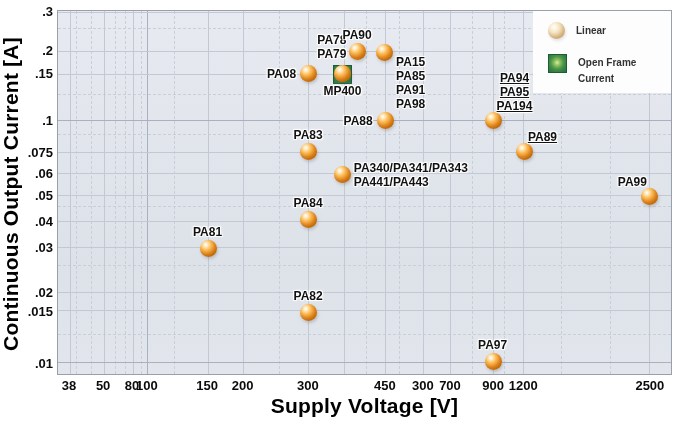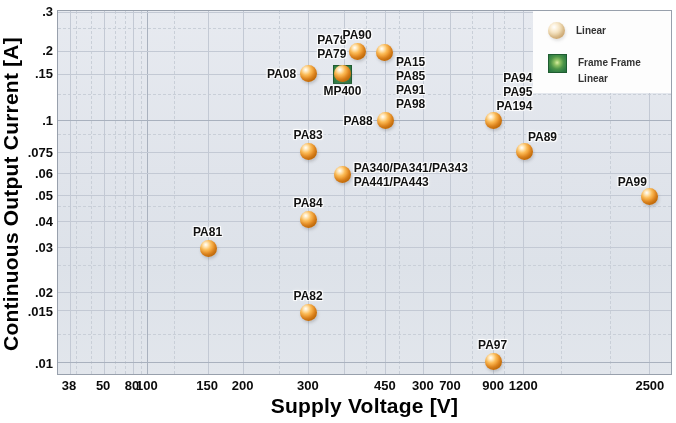--- a/index.html
+++ b/index.html
@@ -47,21 +47,21 @@
   
   .lbl { position:absolute; font-size:12px; line-height:14px; font-weight:bold; color:#111;
     white-space:nowrap; z-index:4;
     text-shadow:1px 1px 0 rgba(255,255,255,0.85), -1px -1px 0 rgba(255,255,255,0.85),
       1px -1px 0 rgba(255,255,255,0.85), -1px 1px 0 rgba(255,255,255,0.85), 0 0 4px #ffffff; }
   .pos-left        { right:12px; top:50%; transform:translateY(-50%); text-align:right; }
   .pos-above       { bottom:10px; left:50%; transform:translateX(-50%); text-align:center; }
   .pos-below       { top:10px; left:50%; transform:translateX(-50%); text-align:center; }
   .pos-above-left  { right:2px; bottom:8px; text-align:right; }
   .pos-above-left2 { right:-4px; bottom:13px; text-align:right; }
-  .pos-above-right { left:4px; bottom:8px; text-align:right; }
+  .pos-above-right { left:4px; bottom:8px; text-align:center;text-decoration:underline; }
   .pos-right-center{ left:12px; top:-14px; text-align:left; }
   .pos-right-below { left:12px; top:2px; text-align:left; }
   
   .legend { position:absolute; top:0; right:0; width:138px; height:82px; z-index:5;
     background:#fdfdfd; box-sizing:border-box; padding:11px 0 0 15px; }
   .legend-item { display:flex; align-items:flex-start; margin-bottom:11px; }
   .legend-item .marker-cell { flex:0 0 auto; margin-right:11px; }
   .legend-text { font-size:10px; line-height:16px; font-weight:bold; color:#333333;
     max-width:96px; padding-top:1px; }
 </style>
@@ -134,21 +134,21 @@
       <div class="gl-h" style="top: 77.3%;"></div>
       <div class="gl-h" style="top: 82.5%;"></div>
       <div class="gl-h strong" style="top: 96.8%;"></div>
       <div class="legend">
       <div class="legend-item">
         <span class="marker-cell"><span class="ball pale"></span></span>
         <span class="legend-text">Linear</span>
       </div>
       <div class="legend-item">
         <span class="marker-cell"><span class="osq"></span></span>
-        <span class="legend-text">Frame Frame Linear</span>
+        <span class="legend-text">Open Frame Current</span>
       </div>
     </div>
       <div class="point" title="300 V, 0.15 A" style="left: 40.8%; top: 17.3%;">
         <span class="ball pt-ball"></span>
         <div class="lbl pos-left">
           <div>PA08</div>
         </div>
       </div>
       <div class="point" title="350 V, 0.15 A" style="left: 46.4%; top: 17.3%;">
         <span class="osq pt-sq"></span>

